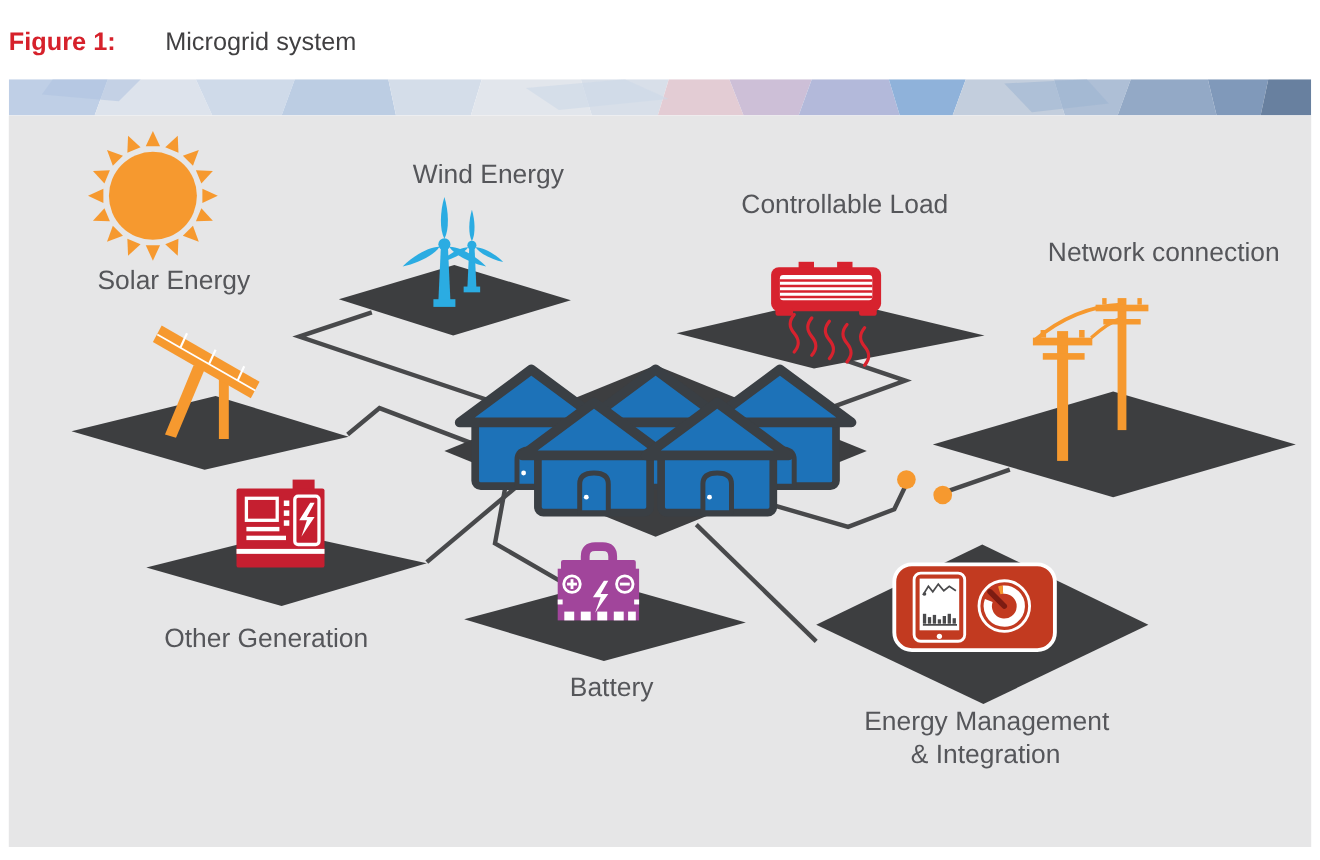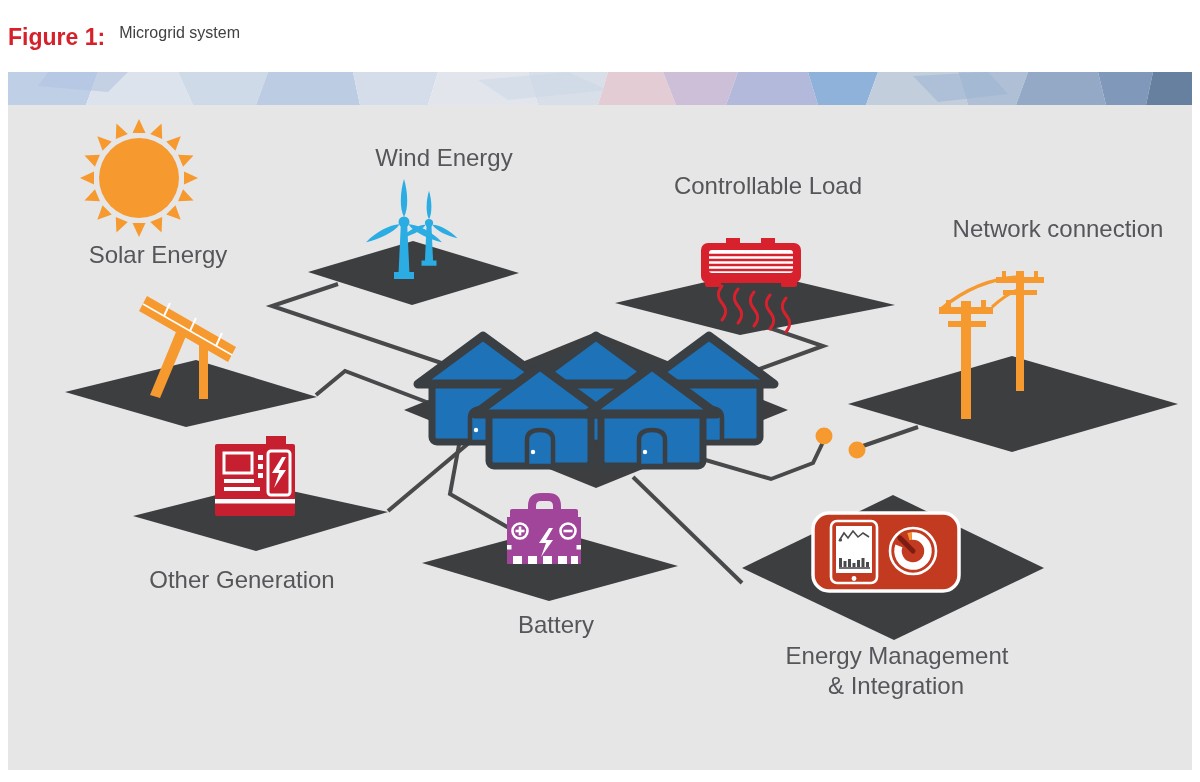--- a/index.html
+++ b/index.html
@@ -13,23 +13,23 @@
     --ems-red:#c23a20;
     --platform:#3d3e40;
     --line:#48494b;
     --panel-bg:#e6e6e7;
     --label:#55565a;
     --title:#414042;
   }
   *{margin:0;padding:0;box-sizing:border-box;}
   html,body{width:1200px;height:782px;background:#ffffff;overflow:hidden;}
   body{font-family:"Liberation Sans",sans-serif;position:relative;}
-  .fig-title{position:absolute;left:8px;top:24px;display:flex;gap:14px;align-items:flex-start;}
+  .fig-title{position:absolute;left:8px;top:24px;display:flex;gap:14px;align-items:flex-end;}
   .fig-label{color:var(--accent-red);font-weight:bold;font-size:23px;}
-  .fig-name{color:var(--title);font-size:16px;}
+  .fig-name{color:var(--title);font-size:23px;margin-left:31px;}
   .panel{position:absolute;left:8px;top:72px;width:1184px;height:698px;}
   .strip{position:absolute;left:0;top:0;width:1184px;height:33px;}
   .diagram{position:absolute;left:0;top:33px;width:1184px;height:665px;background:var(--panel-bg);}
   svg{display:block;}
   .node-label{fill:var(--label);font-size:24px;font-family:"Liberation Sans",sans-serif;}
   .conn{stroke:var(--line);stroke-width:4;fill:none;}
   .platform{fill:var(--platform);}
 </style>
 </head>
 <body>

